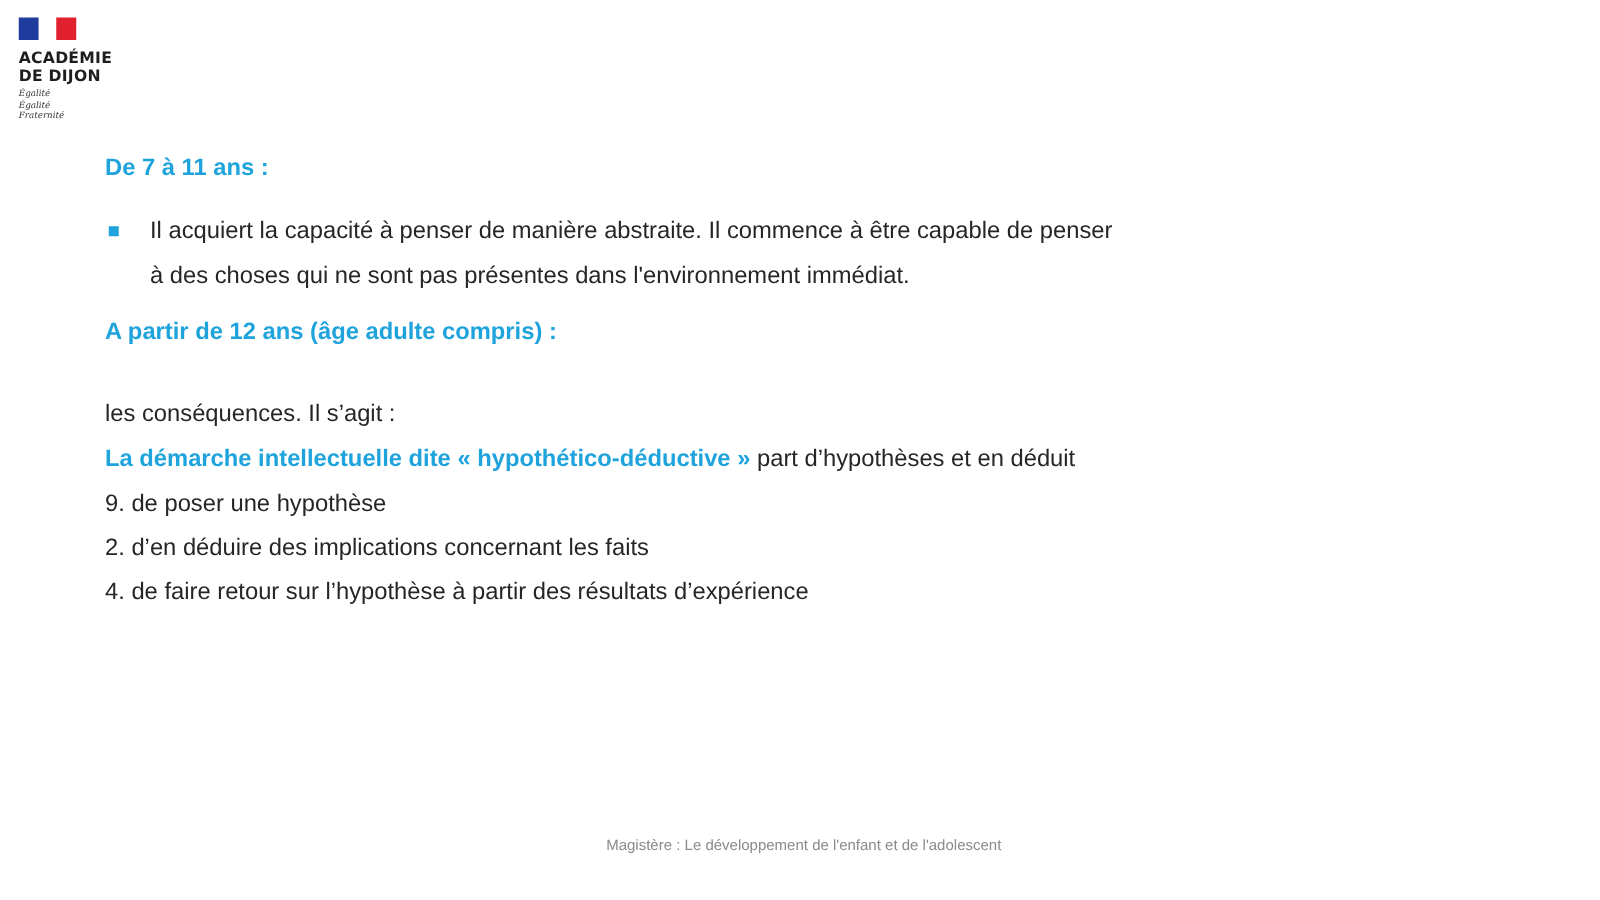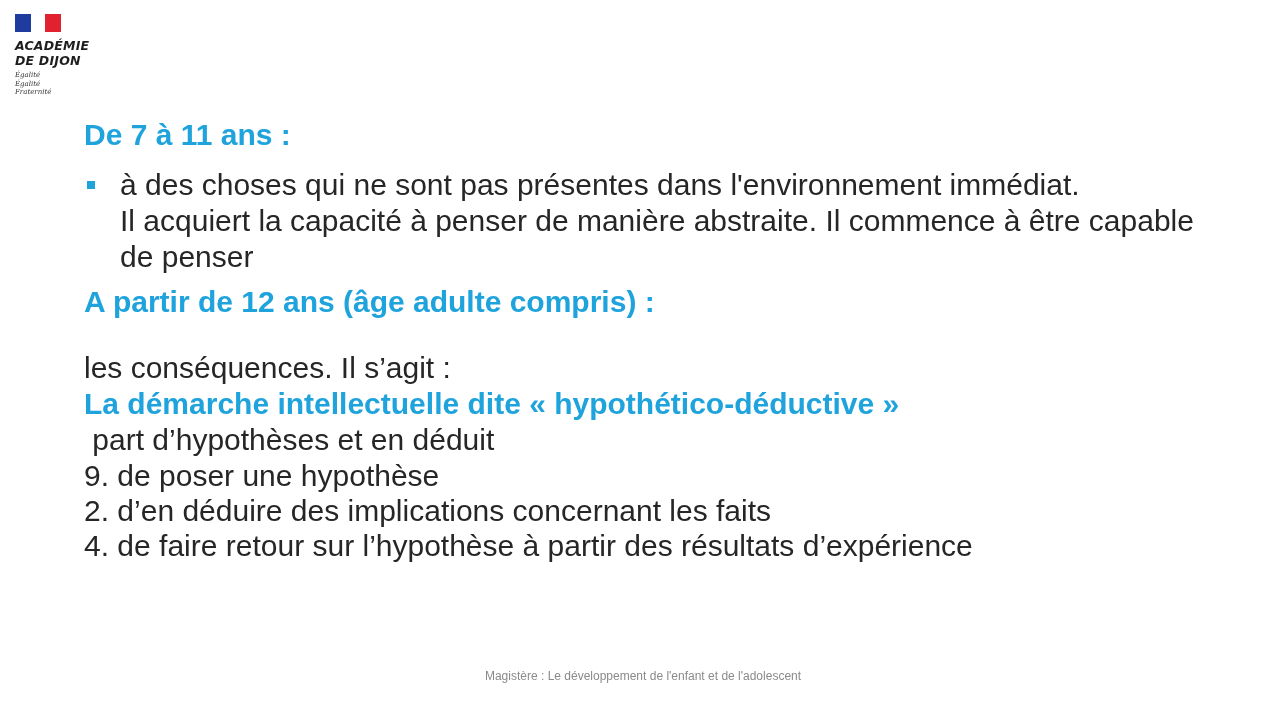--- a/index.html
+++ b/index.html
@@ -30,36 +30,35 @@
     .flag .blue { width: 16px; background: #1f3b9e; }
     .flag .white { width: 12px; background: #ffffff; position: relative; }
     .flag .red { width: 16px; background: #e1222e; margin-left: 2px; }
     .logo-title {
       font-family: "DejaVu Sans", sans-serif;
       font-weight: bold;
       font-size: 12.5px;
       line-height: 15px;
       color: #1e1e1e;
       letter-spacing: 0.2px;
-      font-style: italic;
     }
     .logo-motto {
       font-family: "DejaVu Serif", serif;
       font-style: italic;
       font-size: 7px;
       line-height: 8.5px;
       color: #333;
       margin-top: 3px;
     }
     .content {
       position: absolute;
       left: 84px;
       top: 118px;
       width: 1120px;
-      font-size: 30px;
+      font-size: 19px;
     }
     .heading {
       color: #1fa3dc;
       font-weight: bold;
       height: 34px;
       line-height: 34px;
     }
     .bullet-item {
       position: relative;
       padding-left: 36px;
@@ -110,22 +109,22 @@
     <div>Égalité</div>
     <div>Fraternité</div>
   </div>
 </div>
 
 <div class="content">
   <div class="heading" style="margin-bottom:15px;">De 7 à 11 ans :</div>
 
   <div class="bullet-item">
     <span class="bullet"></span>
+    <div>Il acquiert la capacité à penser de manière abstraite. Il commence à être capable de penser</div>
     <div>à des choses qui ne sont pas présentes dans l'environnement immédiat.</div>
-    <div>Il acquiert la capacité à penser de manière abstraite. Il commence à être capable de penser</div>
   </div>
 
 
   <div class="heading" style="margin-bottom:31px;">A partir de 12 ans (âge adulte compris) :</div>
 
 
   <div class="para">
     <div>les conséquences. Il s’agit :</div>
     <div><span class="hl">La démarche intellectuelle dite « hypothético-déductive »</span><span style="white-space:pre;"> part d’hypothèses et en déduit</span></div>
   </div>

